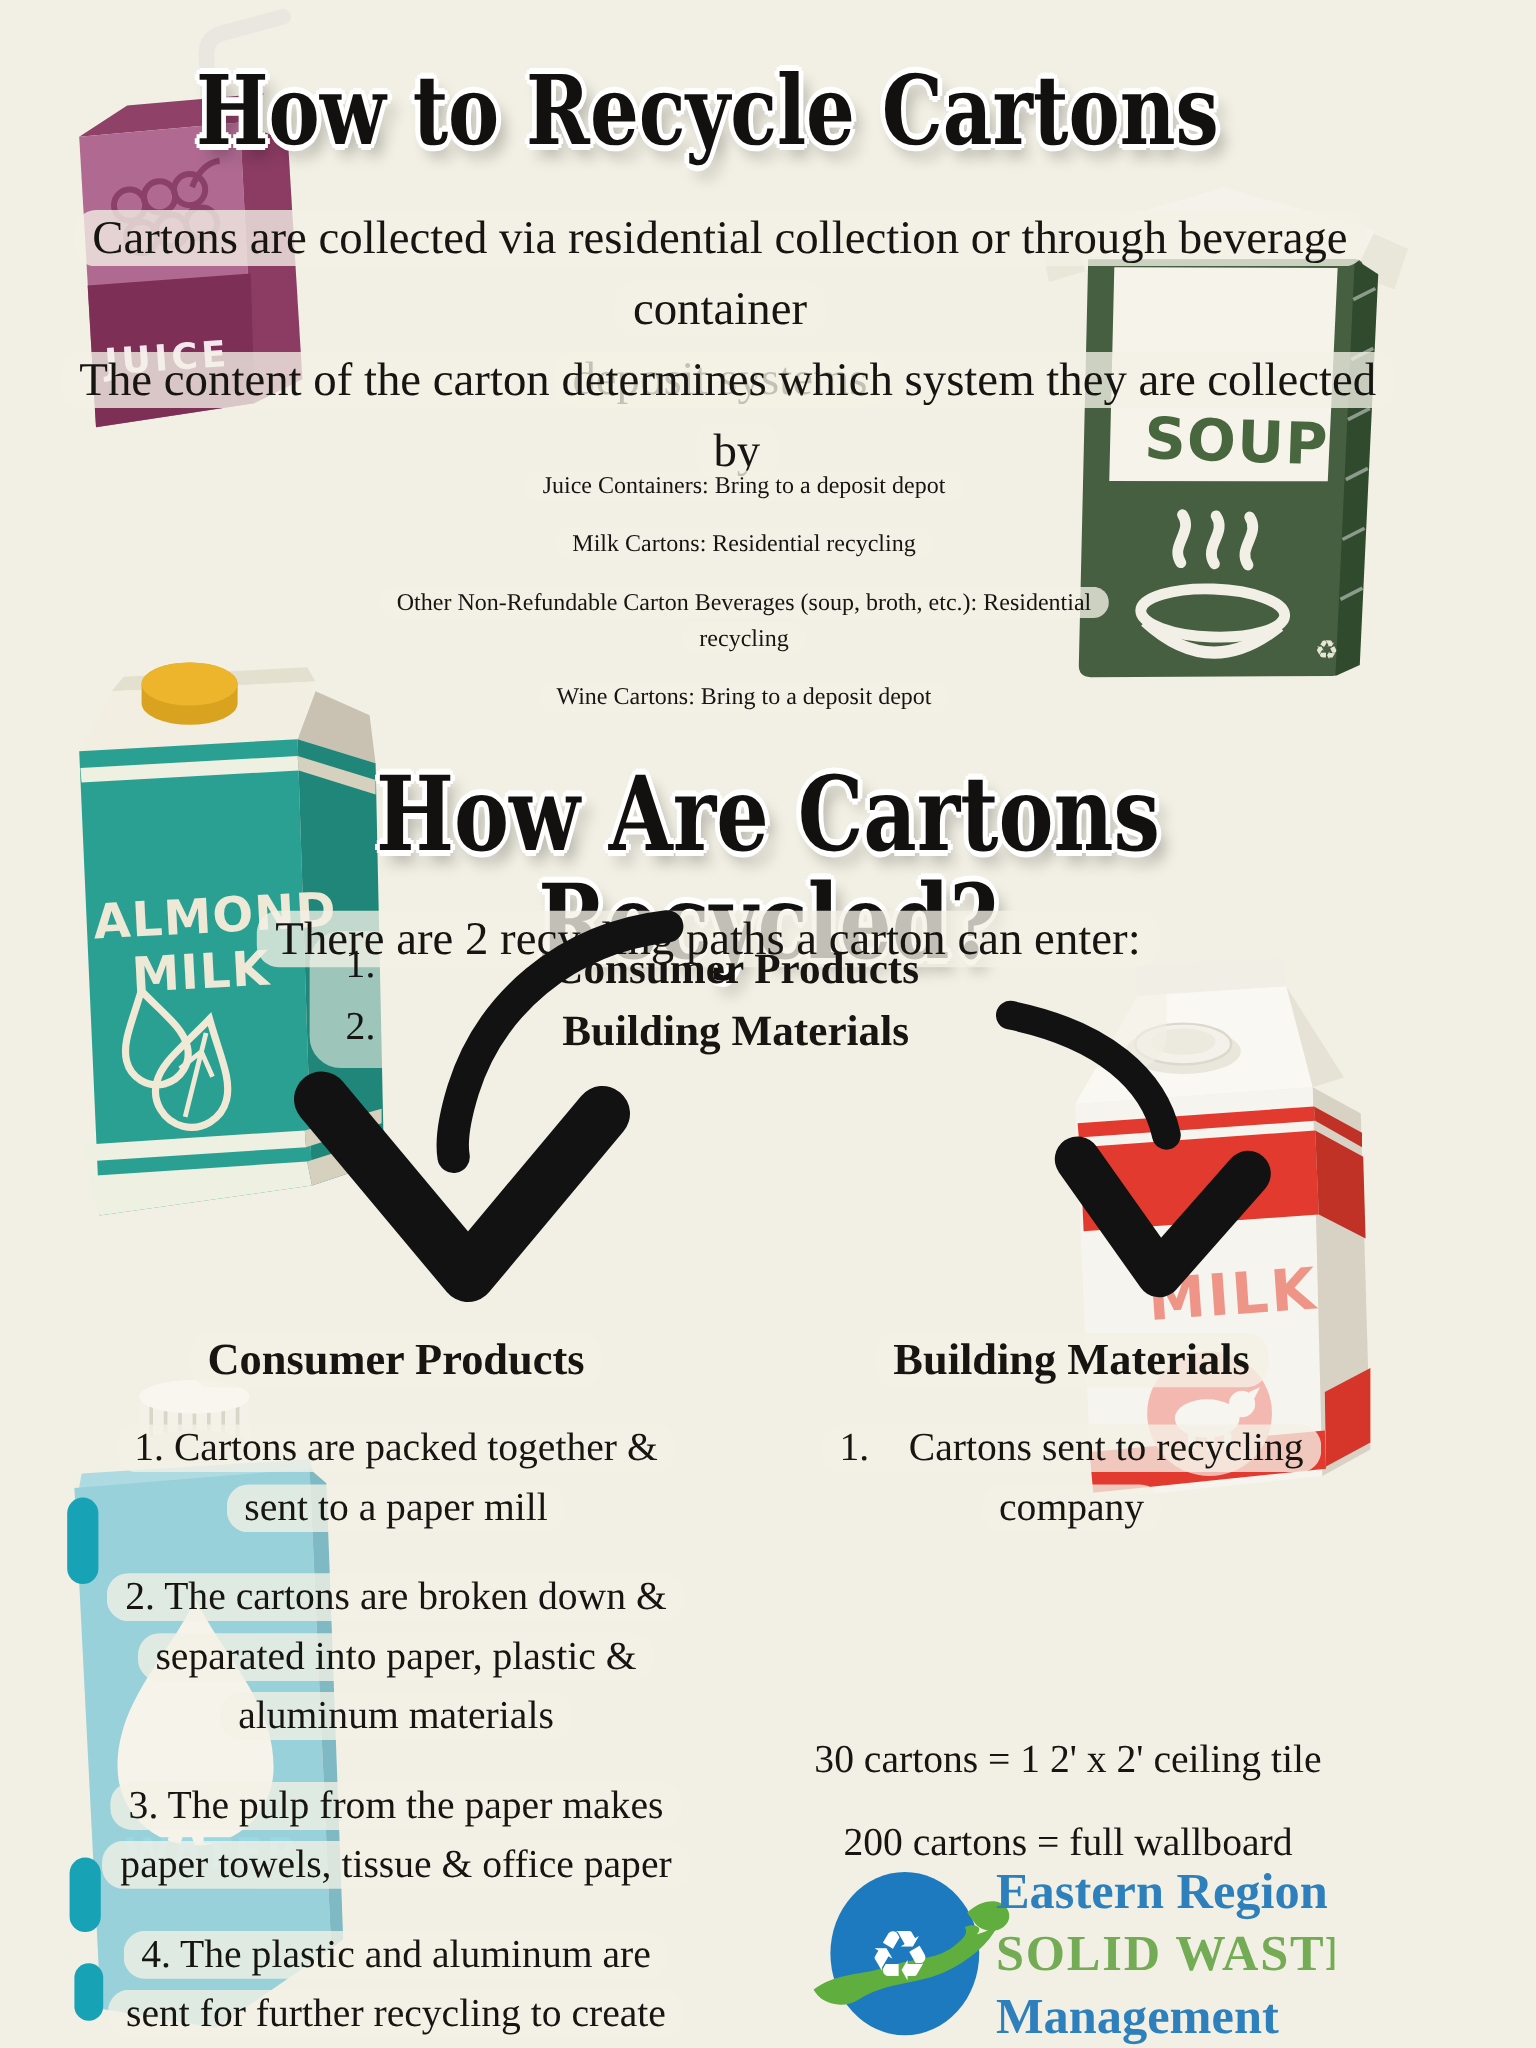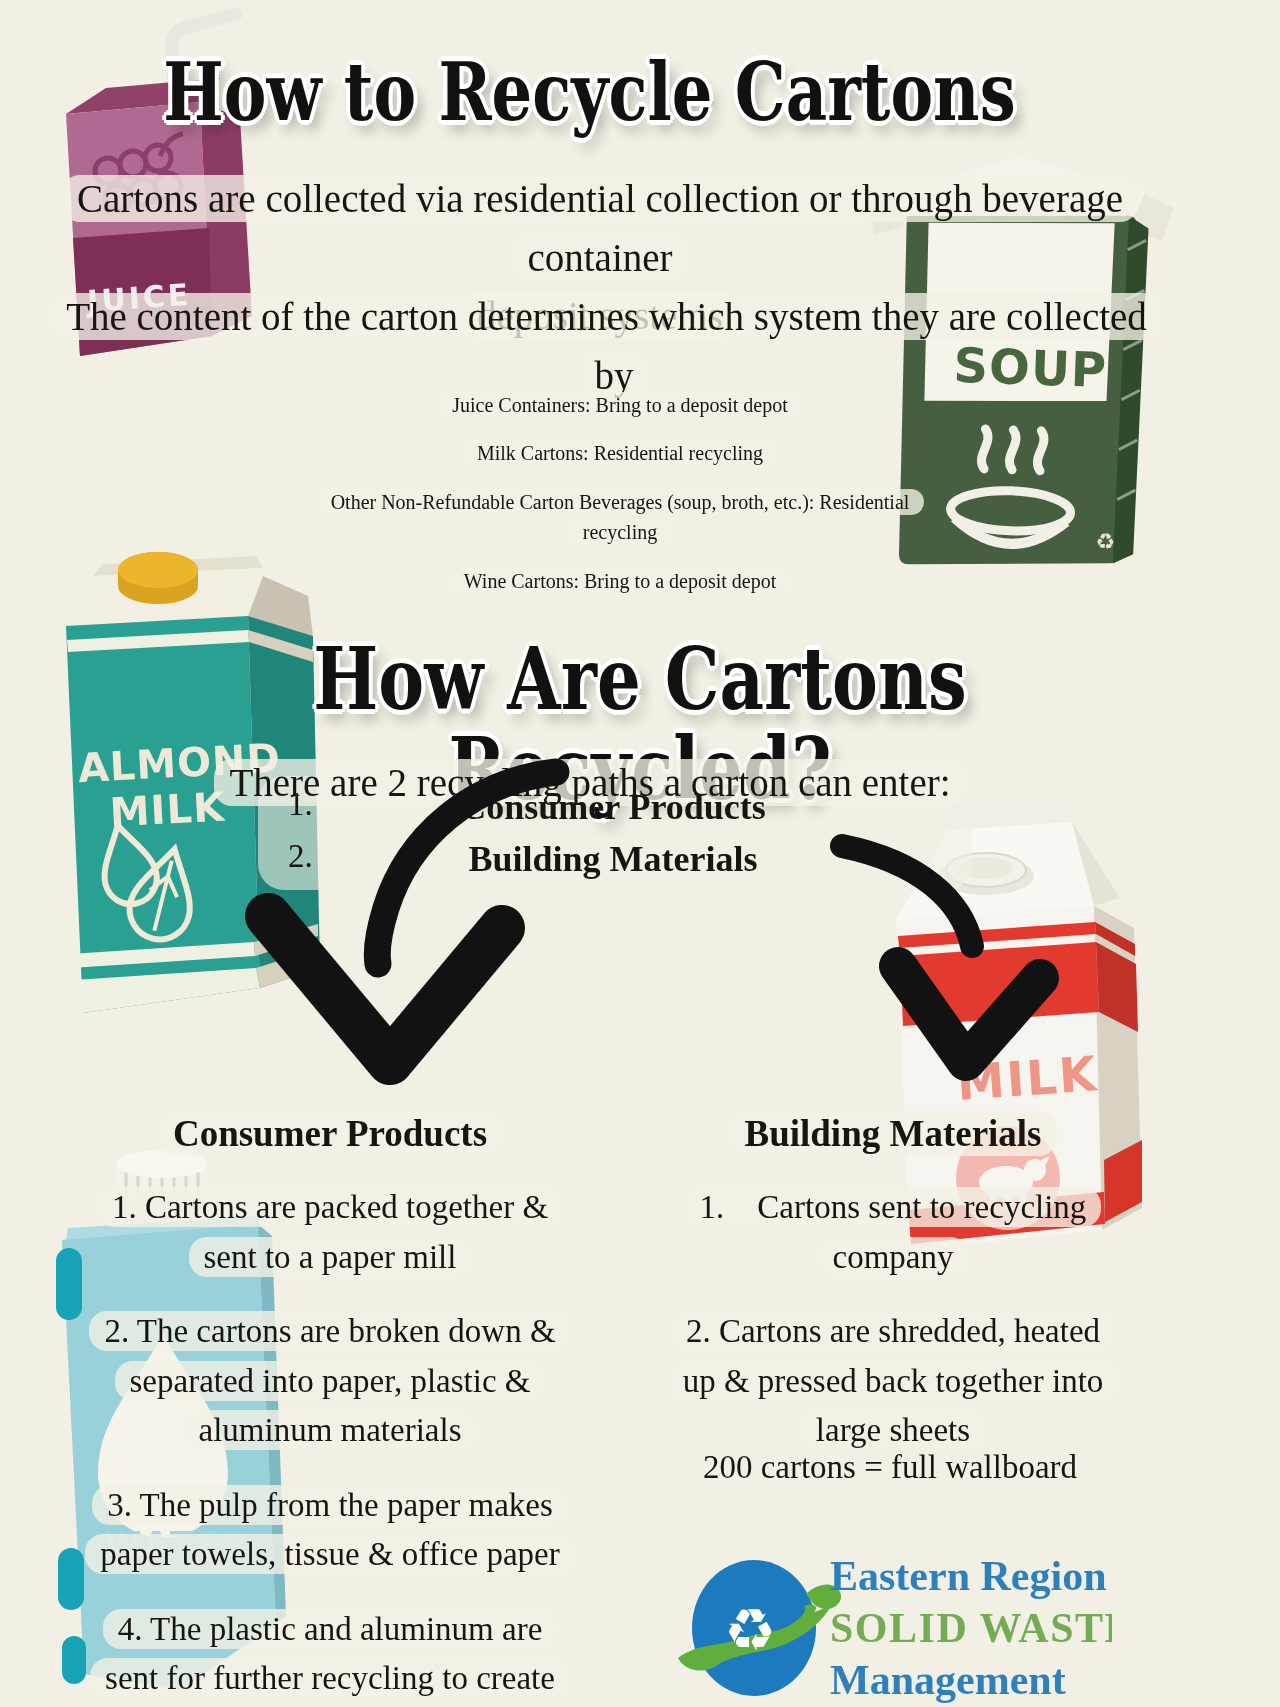--- a/index.html
+++ b/index.html
@@ -204,26 +204,24 @@
     <div class="colitem"><span class="strip">4. The plastic and aluminum are
 sent for further recycling to create
 ceiling tiles, wallboard &amp; energy to
 run the paper mill</span></div>
   </div>
 
   <div class="txt" style="left:648px;top:1092px;width:490px;">
     <div class="colhead"><span class="strip">Building Materials</span></div>
     <div class="colitem"><span class="strip">1.&nbsp;&nbsp;&nbsp;&nbsp;Cartons sent to recycling
 company</span></div>
-    <div class="colitem"><span class="strip">2. Cartons are shredded, heated
-up &amp; pressed back together into
-large sheets</span></div>
   </div>
 
   <div class="txt" style="left:600px;top:1424px;width:580px;">
+    <div class="fact">30 cartons = 1 2' x 2' ceiling tile</div>
     <div class="fact">200 cartons = full wallboard</div>
   </div>
 
   <svg id="arrows" width="1280" height="1707" viewBox="0 0 1280 1707">
     <g>
       <path d="M556 772 C470 782 408 838 386 908 C378 934 376 952 378 964" fill="none" stroke="#121212" stroke-width="27" stroke-linecap="round"></path>
       <path d="M268 916 L390 1062 L502 928" fill="none" stroke="#121212" stroke-width="46" stroke-linecap="round" stroke-linejoin="round"></path>
     </g>
     <g>
       <path d="M842 846 C920 862 962 900 972 946" fill="none" stroke="#121212" stroke-width="24" stroke-linecap="round"></path>

